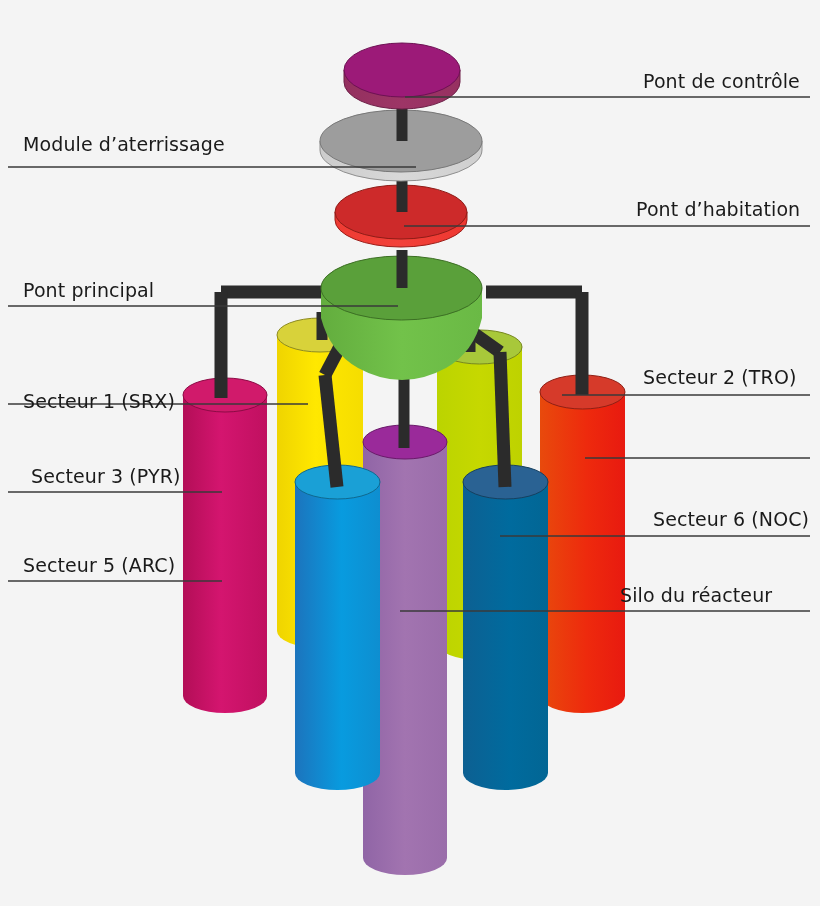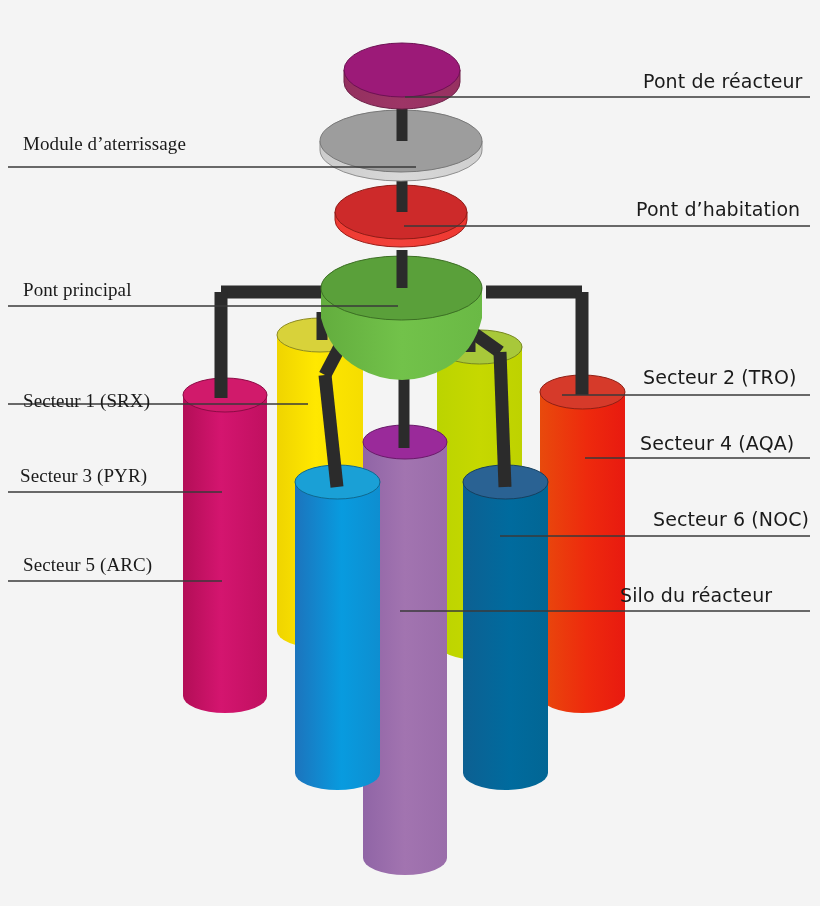--- a/index.html
+++ b/index.html
@@ -33,21 +33,20 @@
     font-size: 19px;
     color: #1a1a1a;
     white-space: nowrap;
     letter-spacing: 0.1px;
   }
   .callout-label.right-side {
     text-align: left;
   }
   .callout-label.left-side {
     text-align: left;
-    font-family: Liberation Serif, serif;
   }
 </style>
 </head>
 <body>
 
 <div id="stage">
 
   <svg id="diagram-svg" viewBox="0 0 820 906" xmlns="http://www.w3.org/2000/svg">
 
     <defs>
@@ -207,35 +206,34 @@
       <line x1="562" y1="395" x2="810" y2="395"></line>
       <line x1="8" y1="492" x2="222" y2="492"></line>
       <line x1="585" y1="458" x2="810" y2="458"></line>
       <line x1="8" y1="581" x2="222" y2="581"></line>
       <line x1="500" y1="536" x2="810" y2="536"></line>
       <line x1="400" y1="611" x2="810" y2="611"></line>
     </g>
 
   </svg>
 
-  <div class="callout-label right-side" style="left:643px; top:70px;">Pont de réacteur</div>
+  <div class="callout-label right-side" style="left:643px; top:70px;">Pont de contrôle</div>
 
   <div class="callout-label left-side" style="left:23px; top:133px;">Module d’aterrissage</div>
 
   <div class="callout-label right-side" style="left:636px; top:198px;">Pont d’habitation</div>
 
   <div class="callout-label left-side" style="left:23px; top:279px;">Pont principal</div>
 
   <div class="callout-label left-side" style="left:23px; top:378px;margin-top:12px;">Secteur 1 (SRX)</div>
 
   <div class="callout-label right-side" style="left:643px; top:366px;">Secteur 2 (TRO)</div>
 
-  <div class="callout-label left-side" style="left:20px; top:465px;">Secteur 3 (PYR)</div>
-
-  <div class="callout-label right-side" style="left:640px; top:432px;">Secteur 4 (AQA)</div>
+  <div class="callout-label left-side" style="left:31px; top:465px;">Secteur 3 (PYR)</div>
+
 
   <div class="callout-label left-side" style="left:23px; top:554px;">Secteur 5 (ARC)</div>
 
   <div class="callout-label right-side" style="left:653px; top:508px;">Secteur 6 (NOC)</div>
 
   <div class="callout-label right-side" style="left:620px; top:584px;">Silo du réacteur</div>
 
 </div>
 
 </body></html>

